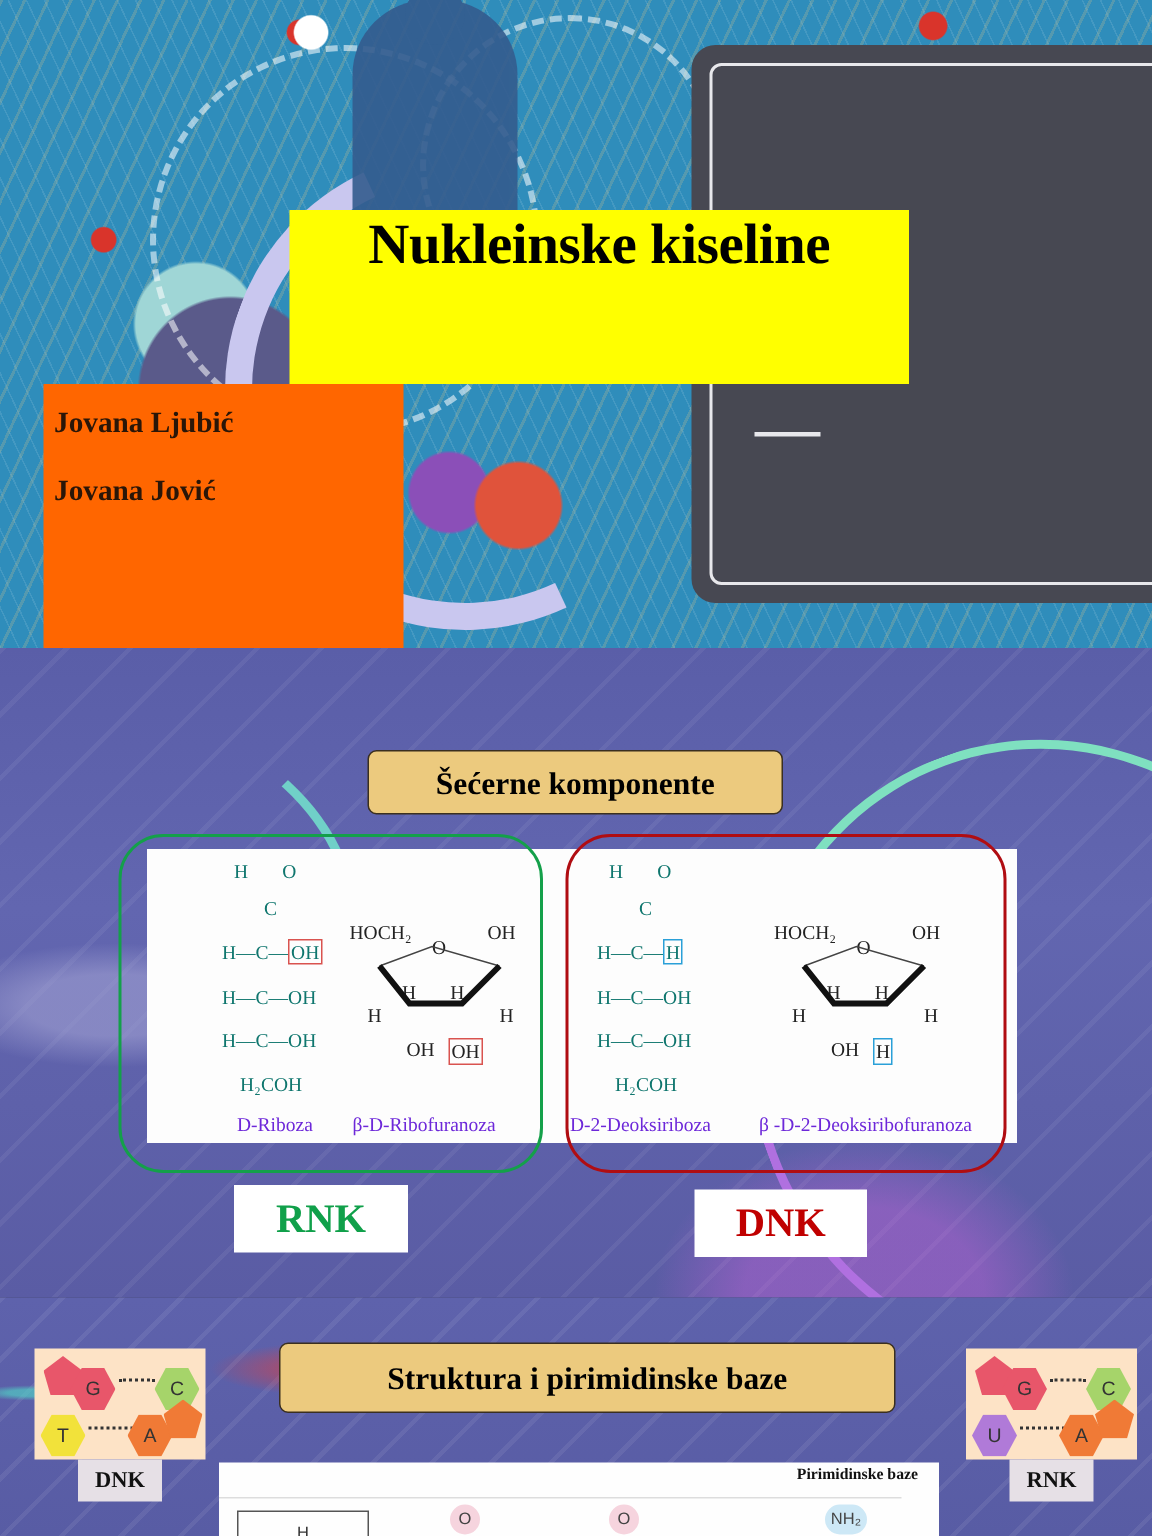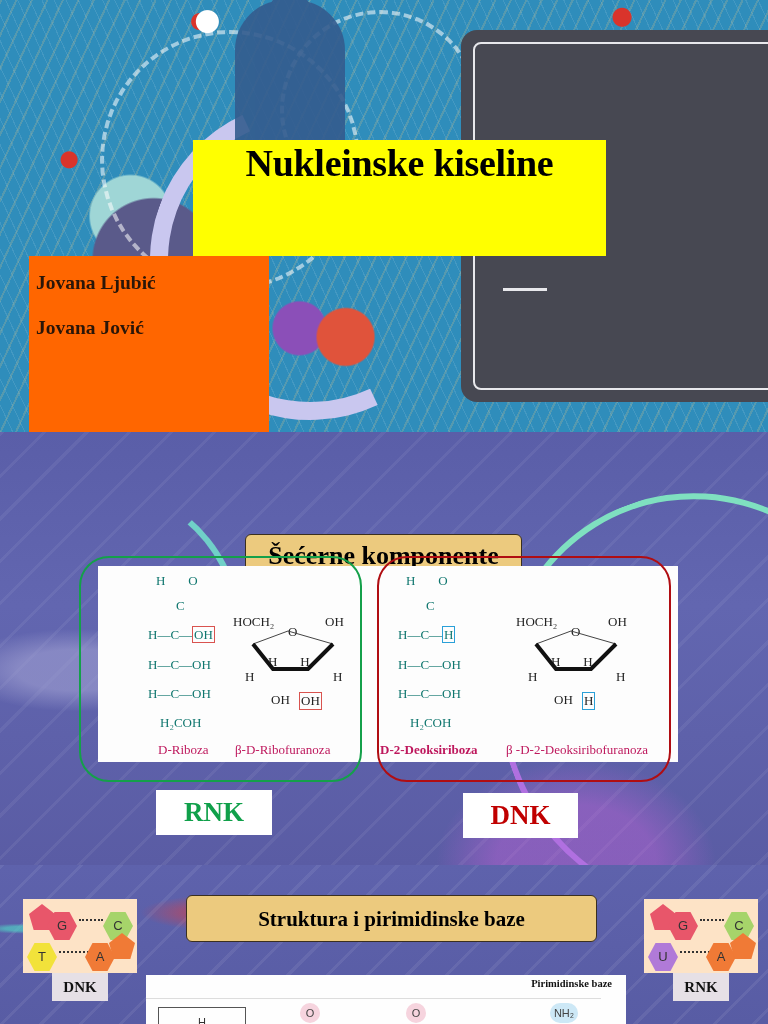--- a/index.html
+++ b/index.html
@@ -53,28 +53,28 @@
         repeating-linear-gradient(135deg, rgba(255,255,255,0.06) 0 3px, transparent 3px 30px),
         linear-gradient(180deg, #5a5ea8 0%, #6266b0 40%, #5a5ca4 100%);
     }
     .helix { position: absolute; border-radius: 50%; border: 6px solid transparent; }
     .blue-title { position: absolute; left: 14px; top: 11px; width: 508px; height: 48px;
       background: #59acf5; border: 1px solid #1d2d4a; }
     .blue-title span { position: absolute; left: 14px; top: 5px; font-weight: bold; font-size: 31px; color: #000; letter-spacing: -0.3px; }
 
     .tan-box { position: absolute; background: #ecca7e; border: 1px solid #3a2f1f; border-radius: 6px;
       text-align: center; font-weight: bold; color: #000; }
-    #sugar-box { left: 245px; top: 68px; width: 277px; height: 43px; font-size: 26px; line-height: 42px; margin-top: 34px; }
+    #sugar-box { left: 245px; top: 68px; width: 277px; height: 43px; font-size: 21px; line-height: 42px; }
 
     .chem-card { position: absolute; left: 98px; top: 134px; width: 580px; height: 196px; background: #fdfdfd; }
     .outline { position: absolute; border-radius: 30px; border: 2px solid; }
     #rnk-outline { left: 79px; top: 124px; width: 283px; height: 226px; border-color: #14a04a; }
     #dnk-outline { left: 377px; top: 124px; width: 294px; height: 226px; border-color: #b00d12; }
 
-    .chem-label { position: absolute; top: 176px; font-size: 13px; color: #be185d; white-space: nowrap; }
+    .chem-label { position: absolute; top: 176px; font-size: 13px; color: #6d28d9; white-space: nowrap; }
     .fischer { position: absolute; top: 8px; font-size: 13px; color: #0f766e; line-height: 1; }
     .fischer .row { position: absolute; white-space: nowrap; }
     .hl-red { border: 1px solid #d9534f; padding: 0 1px; }
     .hl-blue { border: 1px solid #2aa0d8; padding: 0 1px; }
     .ring-struct { position: absolute; top: 48px; width: 120px; height: 110px; font-size: 13px; color: #222; }
     .ring-struct .t { position: absolute; white-space: nowrap; }
 
     .tag-box { position: absolute; background: #fff; font-weight: bold; font-size: 27px; text-align: center; }
     #rnk-tag { left: 156px; top: 358px; width: 116px; height: 45px; line-height: 45px; color: #10a04a; }
     #dnk-tag { left: 463px; top: 361px; width: 115px; height: 45px; line-height: 45px; color: #c00000; }
@@ -178,21 +178,21 @@
       <div class="t" style="left:35px;top:40px;">H&nbsp;&nbsp;&nbsp;&nbsp;&nbsp;&nbsp;&nbsp;H</div>
       <div class="t" style="left:12px;top:55px;">H</div>
       <div class="t" style="left:100px;top:55px;">H</div>
       <svg style="position:absolute;left:15px;top:15px;" width="95" height="50">
         <polyline points="5,15 40,2 85,15" fill="none" stroke="#444" stroke-width="1"></polyline>
         <polyline points="5,15 25,40 60,40 85,15" fill="none" stroke="#111" stroke-width="4"></polyline>
       </svg>
       <div class="t" style="left:38px;top:78px;">OH</div>
       <div class="t hl-blue" style="left:66px;top:78px;">H</div>
     </div>
-    <div class="chem-label" style="left:282px;font-weight:bold;">D-2-Deoksiriboza</div>
+    <div class="chem-label" style="left:282px;">D-2-Deoksiriboza</div>
     <div class="chem-label" style="left:408px;">β -D-2-Deoksiribofuranoza</div>
   </div>
 
   <div class="outline" id="rnk-outline"></div>
   <div class="outline" id="dnk-outline"></div>
 
   <div class="tag-box" id="rnk-tag">RNK</div>
   <div class="tag-box" id="dnk-tag">DNK</div>
 </section>
 

